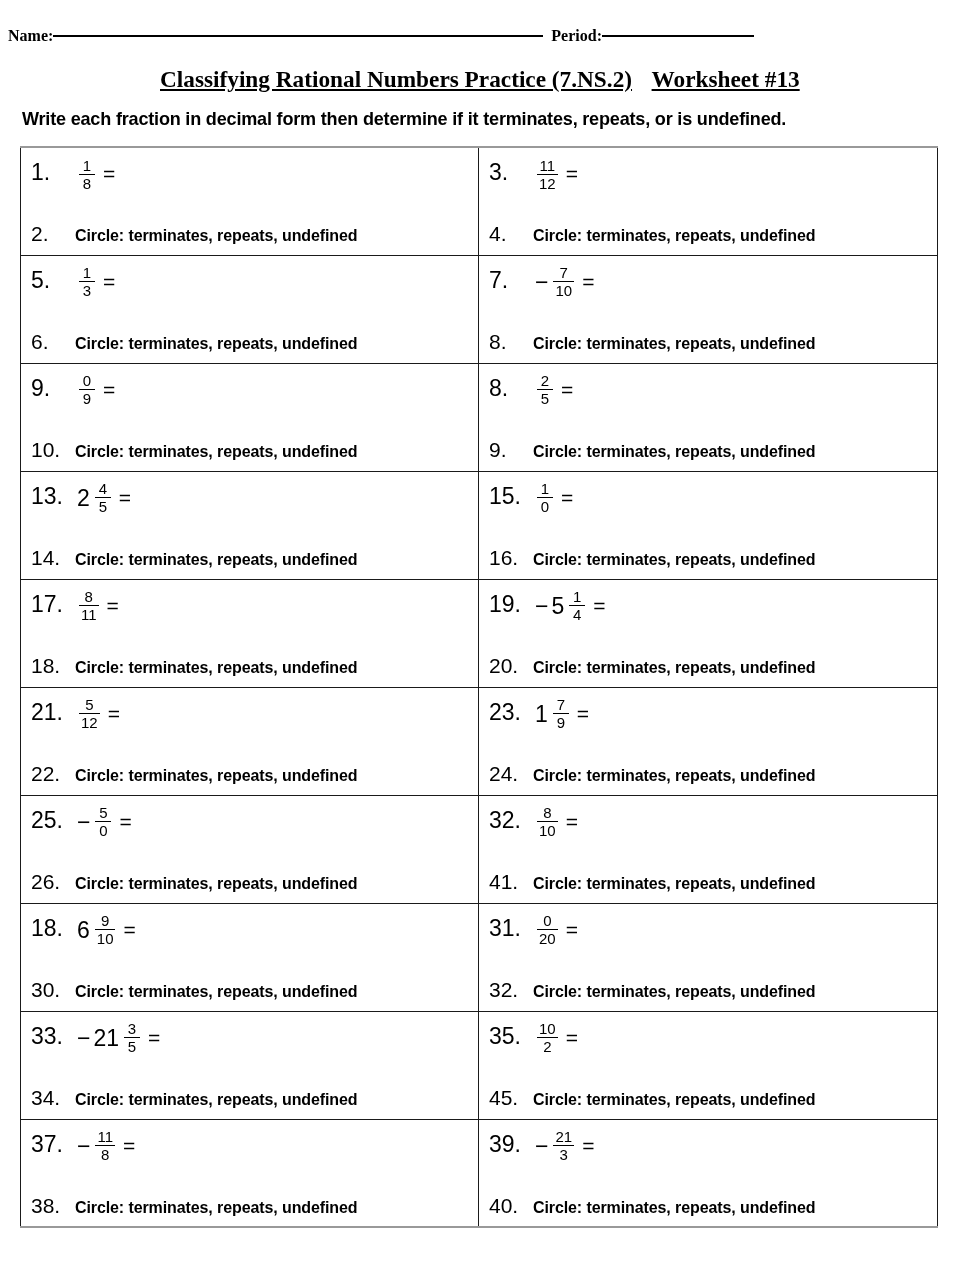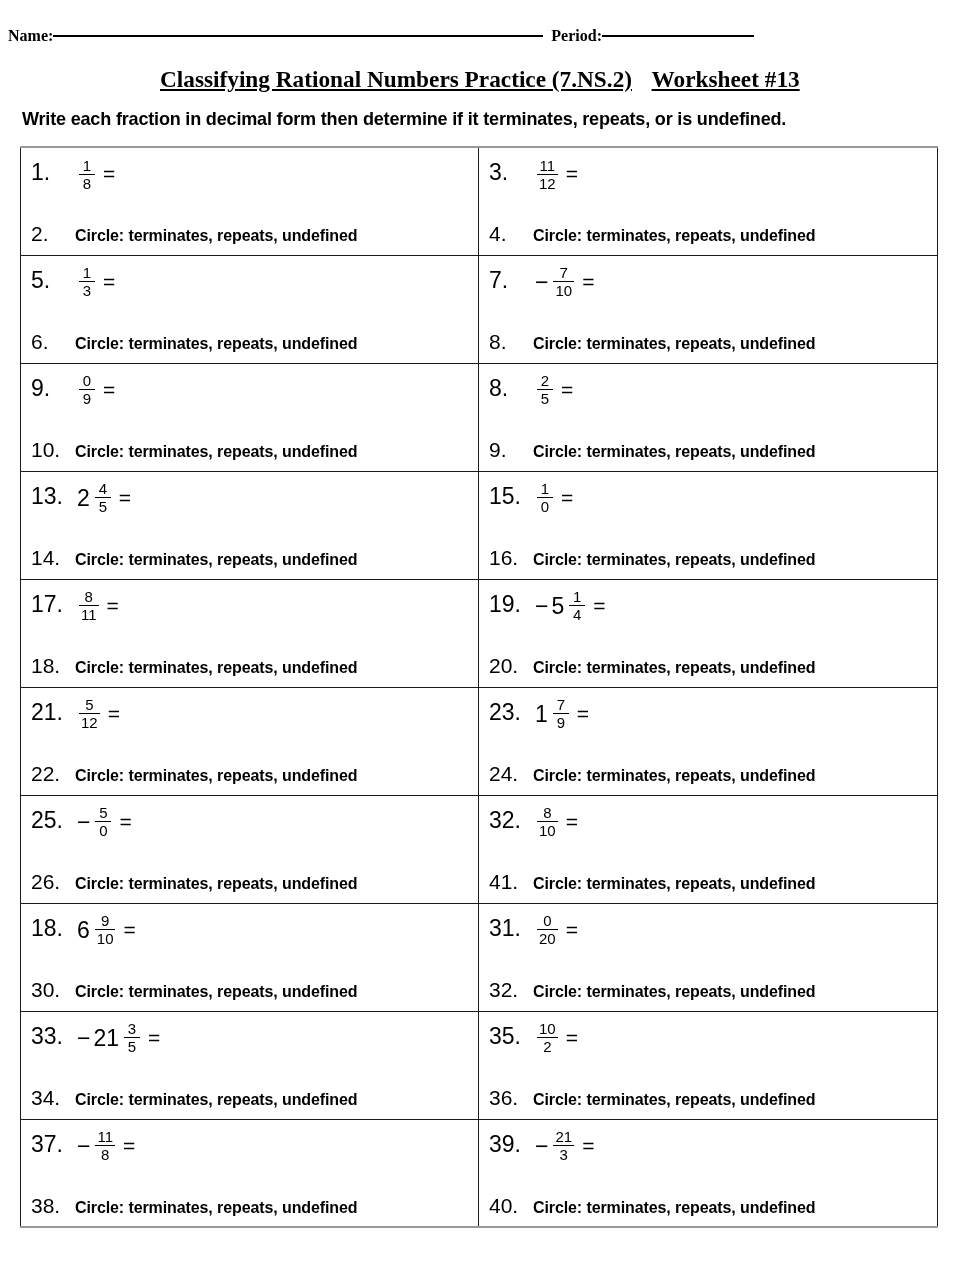--- a/index.html
+++ b/index.html
@@ -579,21 +579,21 @@
                   <span class="frac">
                     <span class="num">10</span>
                     <span class="bar"></span>
                     <span class="den">2</span>
                   </span>
                   <span class="eq">=</span>
                 </span>
               </div>
               <div style="position: absolute; left: 150px; top: 10px; width: 290px; height: 40px;"></div>
               <div class="circle-line">
-                <span class="circle-num">36.</span>
+                <span class="circle-num">45.</span>
                 <span class="circle-text">Circle: terminates, repeats, undefined</span>
               </div>
             </div>
           </td>
         </tr>
         <tr>
           <td class="col-left">
             <div class="cell">
               <div class="prob-line">
                 <span class="prob-num">37.</span>

